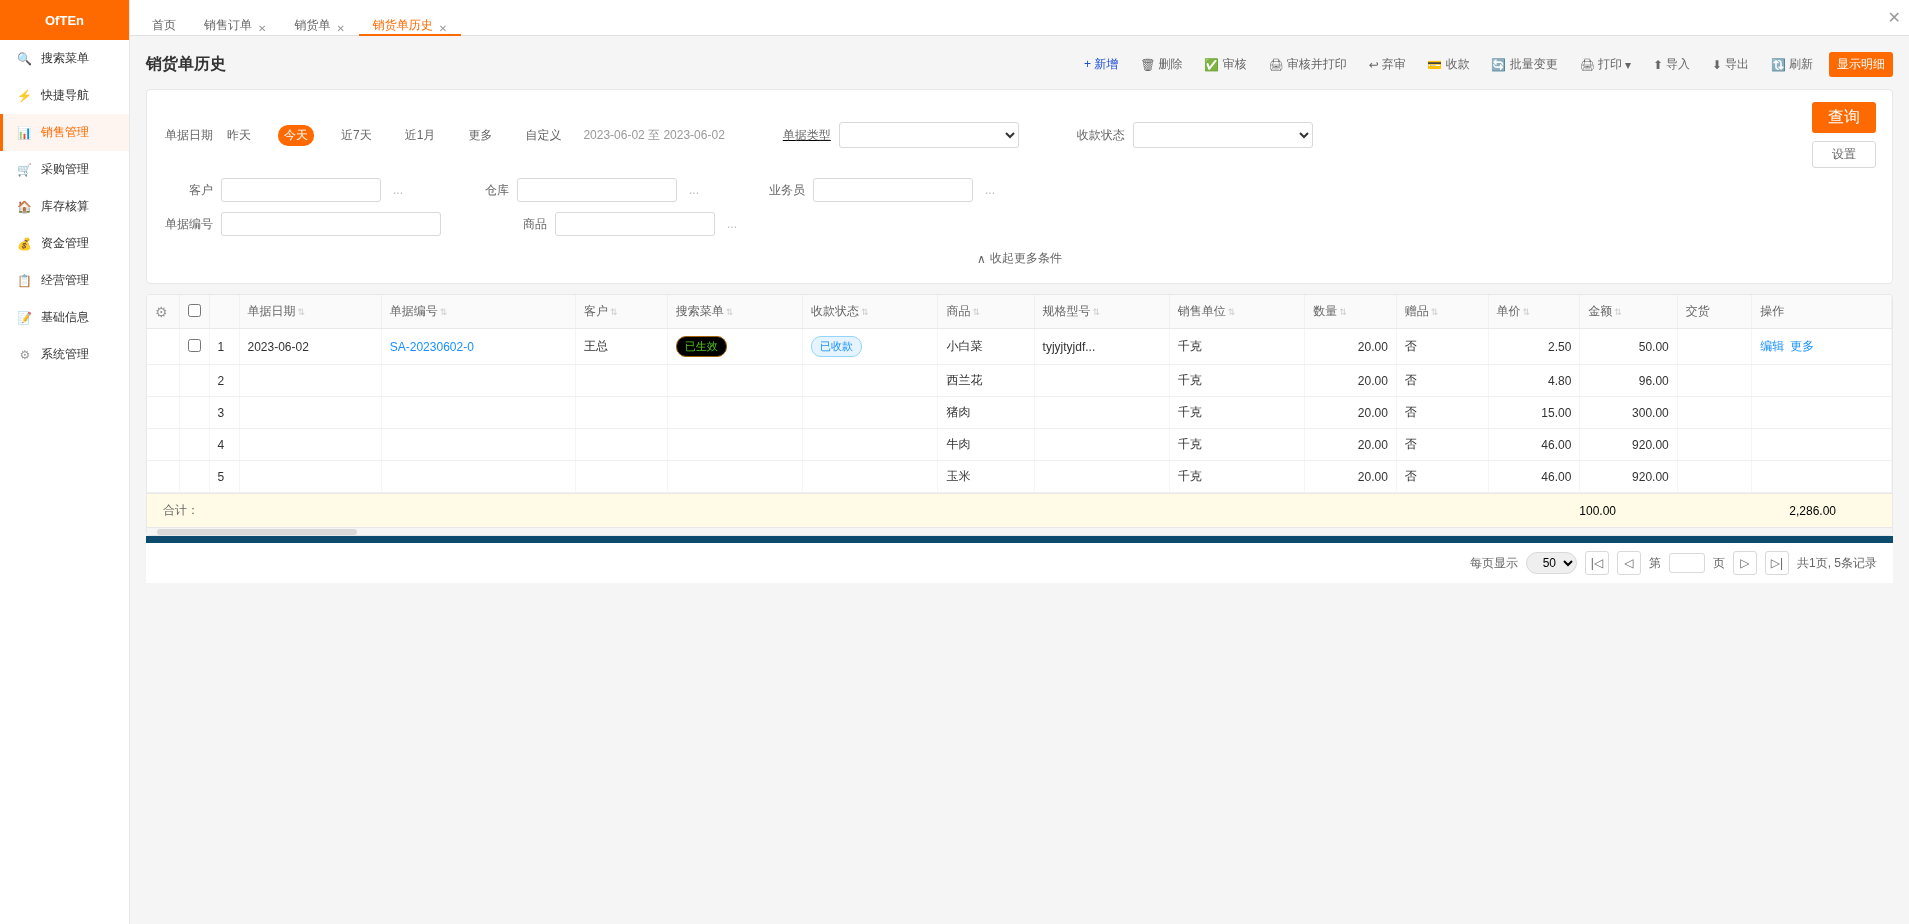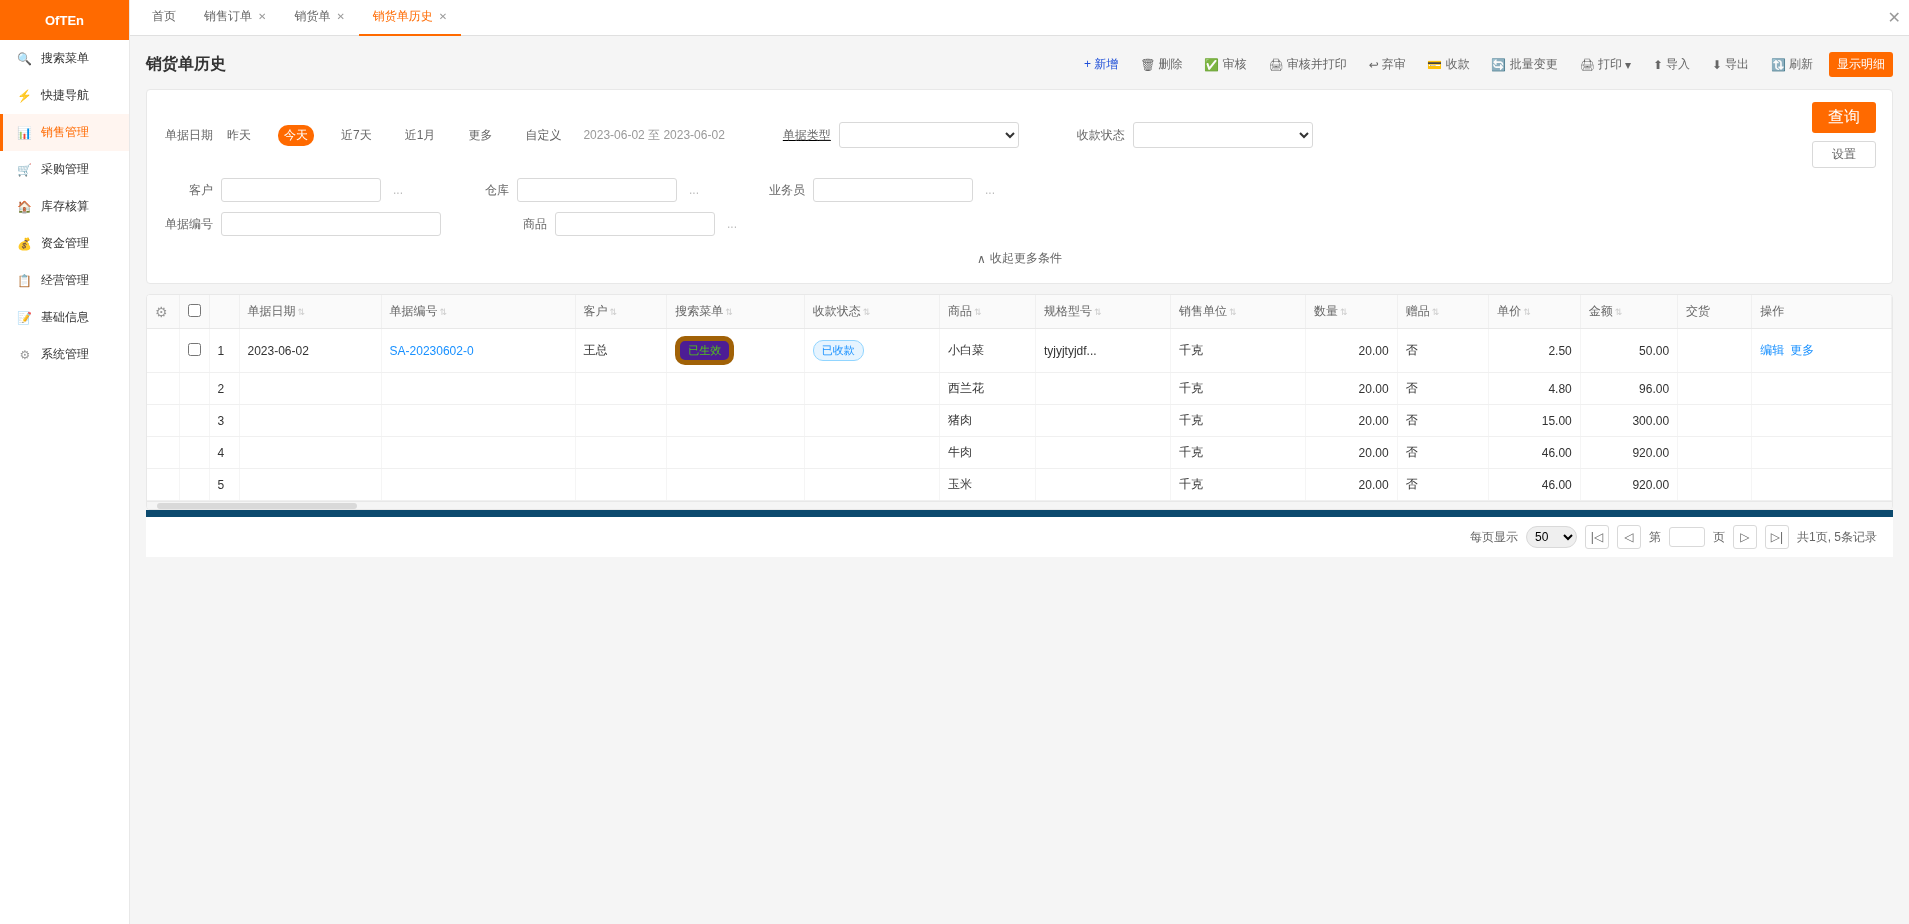--- a/index.html
+++ b/index.html
@@ -11,21 +11,21 @@
     .sidebar-item { display: flex; align-items: center; padding: 10px 14px; cursor: pointer; color: #333; gap: 8px; border-left: 3px solid transparent; }
     .sidebar-item.active { background: #fff5f0; border-left-color: #ff6a00; color: #ff6a00; }
     .sidebar-item-icon { width: 16px; height: 16px; display: inline-flex; align-items: center; justify-content: center; color: #999; }
     .sidebar-item.active .sidebar-item-icon { color: #ff6a00; }
 
     
     .main { flex: 1; display: flex; flex-direction: column; overflow: hidden; }
 
     
     .tabs-bar { display: flex; background: #fff; border-bottom: 1px solid #e0e0e0; align-items: center; height: 36px; padding: 0 8px; }
-    .tab { padding: 0 14px; height: 36px; display: flex; align-items: center; gap: 6px; cursor: pointer; color: #666; border-bottom: 2px solid transparent; font-size: 12px; }
+    .tab { padding: 0 14px; height: 36px; display: flex; align-items: flex-end; gap: 6px; cursor: pointer; color: #666; border-bottom: 2px solid transparent; font-size: 12px; }
     .tab.active { color: #ff6a00; border-bottom-color: #ff6a00; background: #fff; }
     .tab-close { color: #999; font-size: 10px; cursor: pointer; }
     .tabs-close-all { margin-left: auto; color: #999; cursor: pointer; font-size: 16px; }
 
     
     .page-content { flex: 1; overflow-y: auto; padding: 16px; background: #f5f5f5; }
 
     
     .page-header { display: flex; align-items: center; justify-content: space-between; margin-bottom: 12px; }
     .page-title { font-size: 16px; font-weight: bold; color: #333; }
@@ -52,33 +52,33 @@
     .setting-btn { background: white; color: #666; border: 1px solid #d9d9d9; padding: 4px 12px; border-radius: 3px; cursor: pointer; font-size: 12px; margin-top: 4px; display: block; width: 100%; }
 
     
     .table-container { background: #fff; border-radius: 4px; border: 1px solid #e8e8e8; overflow: hidden; }
     .data-table { width: 100%; border-collapse: collapse; font-size: 12px; }
     .data-table th { background: #fafafa; border-bottom: 1px solid #e8e8e8; padding: 8px 8px; color: #666; font-weight: normal; text-align: left; white-space: nowrap; border-right: 1px solid #f0f0f0; }
     .data-table td { border-bottom: 1px solid #f0f0f0; padding: 7px 8px; color: #333; border-right: 1px solid #f5f5f5; }
     .th-sort { display: flex; align-items: center; gap: 2px; cursor: pointer; }
     .sort-icon { color: #ccc; font-size: 9px; }
     .badge { display: inline-block; padding: 2px 8px; border-radius: 10px; font-size: 11px; }
-    .badge-green { background: #4c1d95; color: #52c41a; border: 5px solid #a16207; }
+    .badge-green { background: #000000; color: #52c41a; border: 1px solid #a16207; }
     .badge-blue { background: #e6f4ff; color: #1890ff; border: 1px solid #91d5ff; }
     .action-link { color: #1890ff; cursor: pointer; margin-right: 6px; }
 
     
     .table-footer { background: #fffbe6; border-top: 1px solid #e8e8e8; padding: 8px 16px; display: flex; align-items: center; }
     .footer-label { color: #666; min-width: 80px; }
     .footer-total { display: flex; gap: 20px; flex: 1; }
 
     
     .pagination-bar { display: flex; align-items: center; justify-content: flex-end; padding: 8px 16px; background: #fff; border-top: 7px solid #0c4a6e; gap: 8px; }
     .per-page-label { color: #666; }
-    .per-page-select { border: 1px solid #d9d9d9; border-radius: 11px; padding: 2px 4px; }
+    .per-page-select { border: 1px solid #d9d9d9; border-radius: 11px; padding: 2px 4px; text-align: right; }
     .page-nav-btn { width: 24px; height: 24px; border: 1px solid #d9d9d9; background: white; border-radius: 3px; cursor: pointer; display: inline-flex; align-items: center; justify-content: center; color: #666; }
     .page-input { width: 36px; border: 1px solid #d9d9d9; border-radius: 3px; padding: 2px 4px; text-align: center; }
     .page-info { color: #666; }
 
     
     .gear-btn { cursor: pointer; color: #999; font-size: 14px; }
 
     
     .scrollbar-row { height: 8px; background: #f5f5f5; border-top: 1px solid #e8e8e8; }
     .scrollbar-inner { height: 6px; background: #d9d9d9; width: 200px; border-radius: 3px; margin: 1px 0 0 10px; }
@@ -466,20 +466,29 @@
     <td style="text-align:right;">20.00</td>
     <td>否</td>
     <td style="text-align:right;">46.00</td>
     <td style="text-align:right;">920.00</td>
     <td></td>
     <td></td>
   </tr>
           </tbody>
       </table>
 
+      <div class="table-footer">
+        <span class="footer-label">合计：</span>
+        <div class="footer-total">
+          <span style="flex:1;"></span>
+          <span style="min-width:120px; text-align:right;">100.00</span>
+          <span style="min-width:60px;"></span>
+          <span style="min-width:120px; text-align:right; margin-right:40px;">2,286.00</span>
+        </div>
+      </div>
 
       <div class="scrollbar-row">
         <div class="scrollbar-inner"></div>
       </div>
     </div>
 
     <div class="pagination-bar">
       <span class="per-page-label">每页显示</span>
       <select class="per-page-select">
         <option>50</option>

